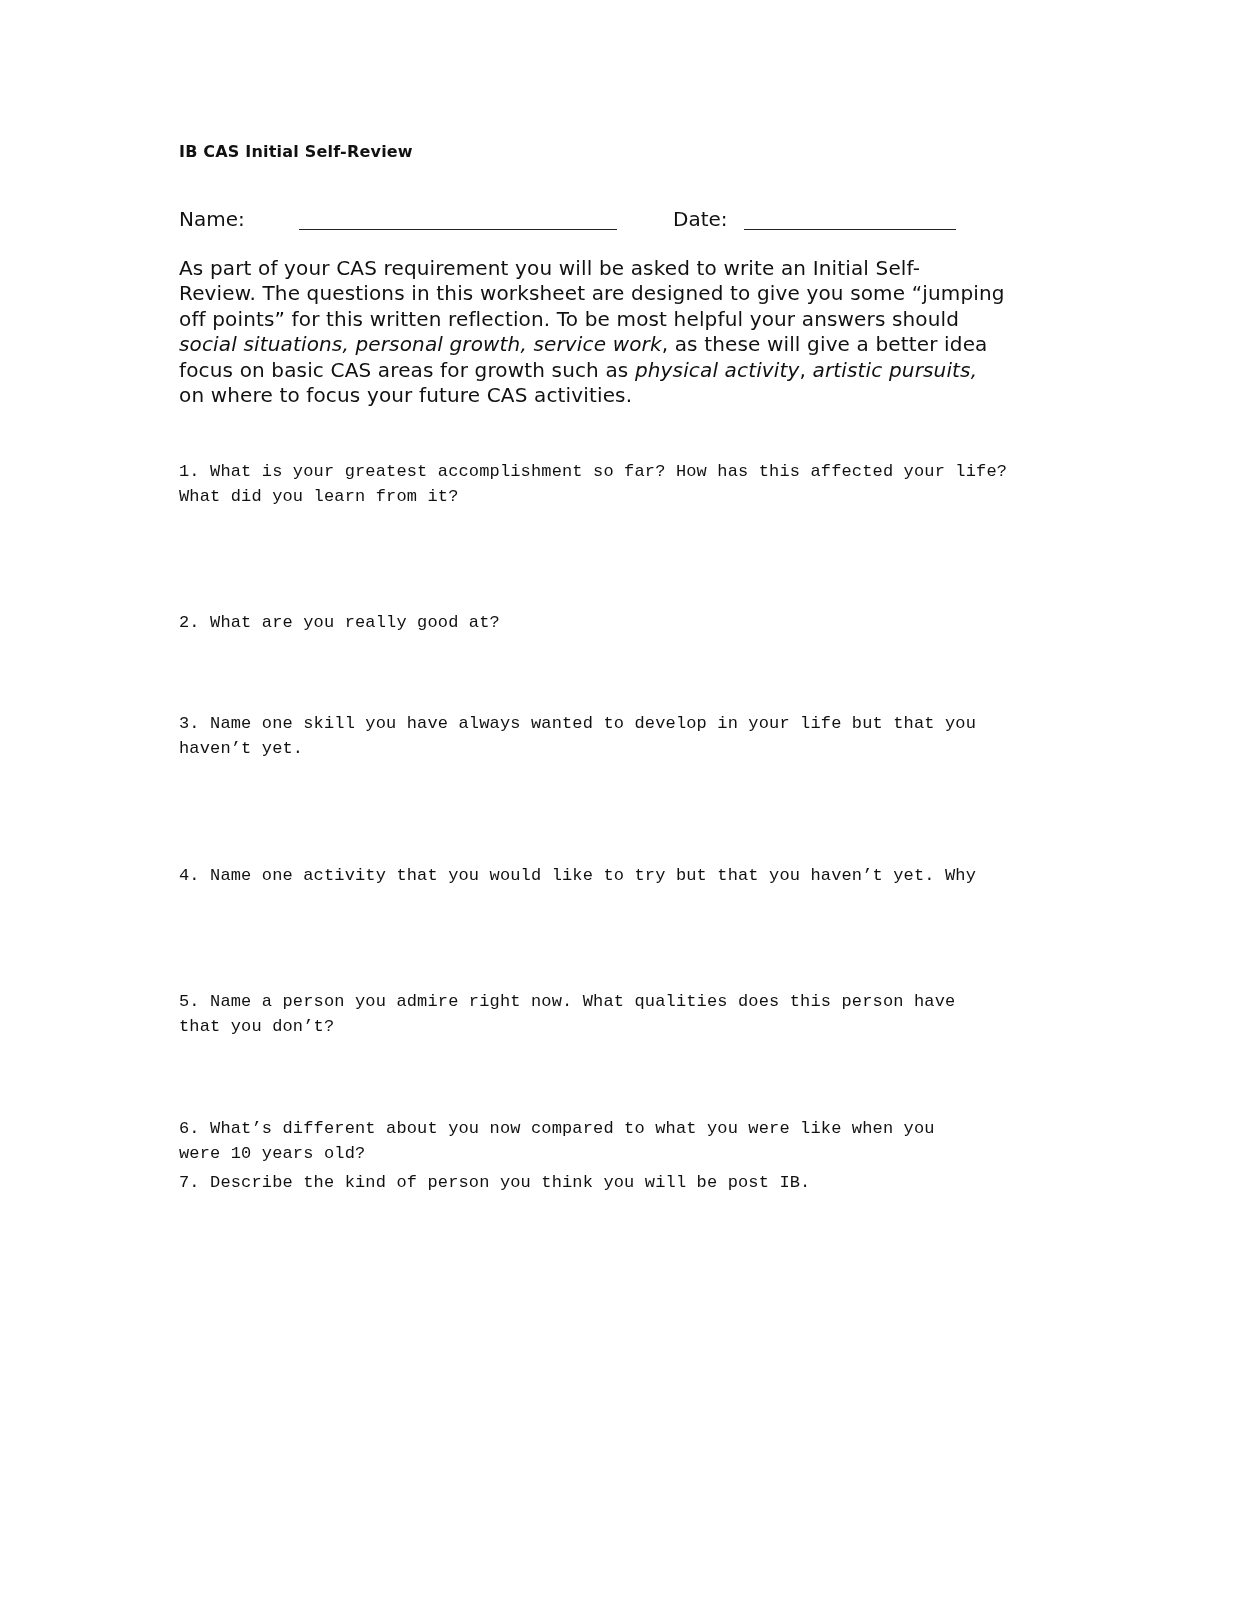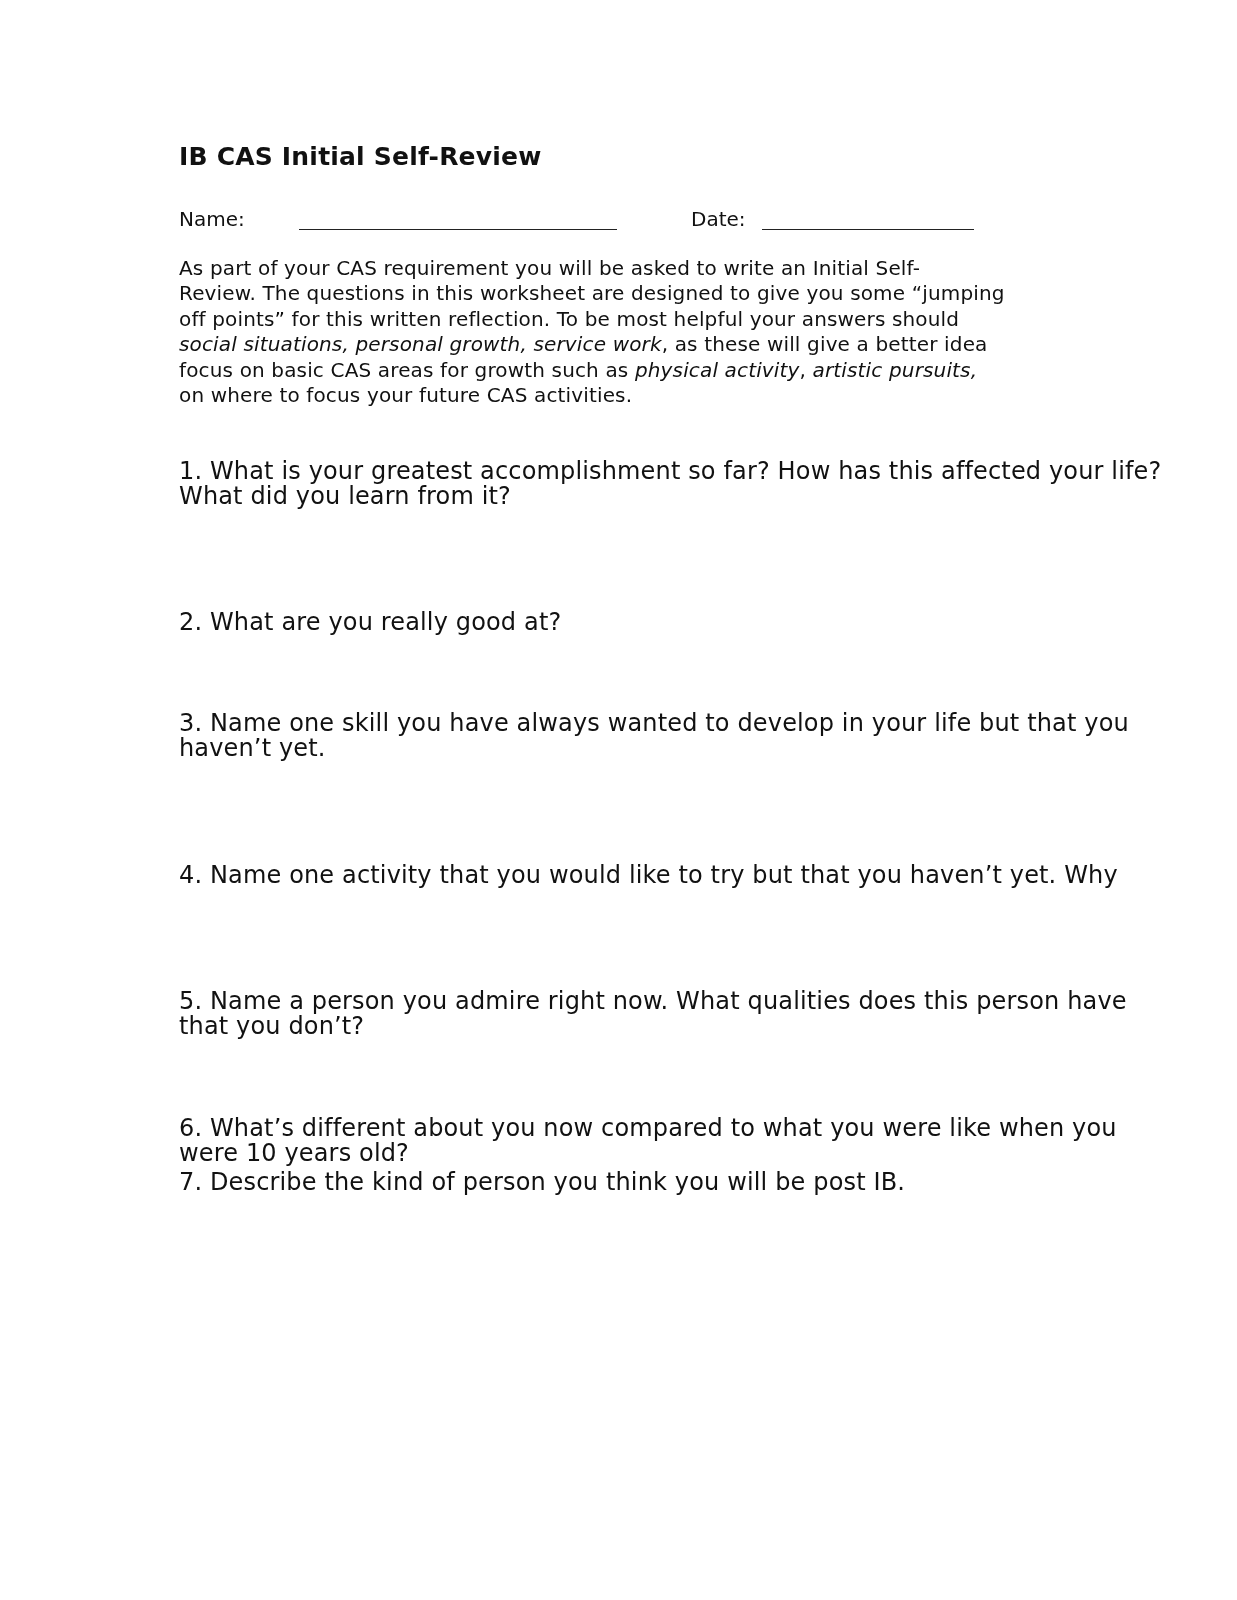--- a/index.html
+++ b/index.html
@@ -18,41 +18,41 @@
     .page {
       position: absolute;
       left: 179px;
       top: 0;
       width: 870px;
     }
     .title {
       position: absolute;
       top: 142px;
       left: 0;
-      font-size: 25px;
+      font-size: 16px;
       font-weight: bold;
       letter-spacing: 0.2px;
       white-space: nowrap;
     }
     .field-row {
       position: absolute;
       top: 205px;
       left: 0;
       width: 870px;
       font-size: 20px;
       white-space: nowrap;
     }
     .field {
       position: absolute;
       top: 0;
       display: flex;
       align-items: baseline;
     }
     .field.name { left: 0; gap: 38px; }
-    .field.date { left: 512px; }
+    .field.date { left: 494px; }
     .field-label { margin-right: 16px; }
     .field-line {
       display: inline-block;
       border-bottom: 1.5px solid #222;
       height: 20px;
       transform: translateY(4px);
     }
     .field.name .field-line { width: 318px; }
     .field.date .field-line { width: 212px; }
     .intro {
@@ -63,23 +63,24 @@
       font-size: 20px;
       line-height: 25.4px;
       letter-spacing: 0.15px;
     }
     .intro .line { display: block; white-space: nowrap; }
     .intro em { font-style: italic; }
     .question {
       position: absolute;
       left: 0;
       width: 870px;
-      font-size: 24px;
+      font-size: 17px;
       line-height: 25.4px;
       letter-spacing: 0.15px;
+      font-family: Liberation Mono, monospace;
     }
     .question .line { display: block; white-space: nowrap; }
   </style>
 </head>
 <body>
 
 <div class="page">
 
   <div class="title">IB CAS Initial Self-Review</div>
 

